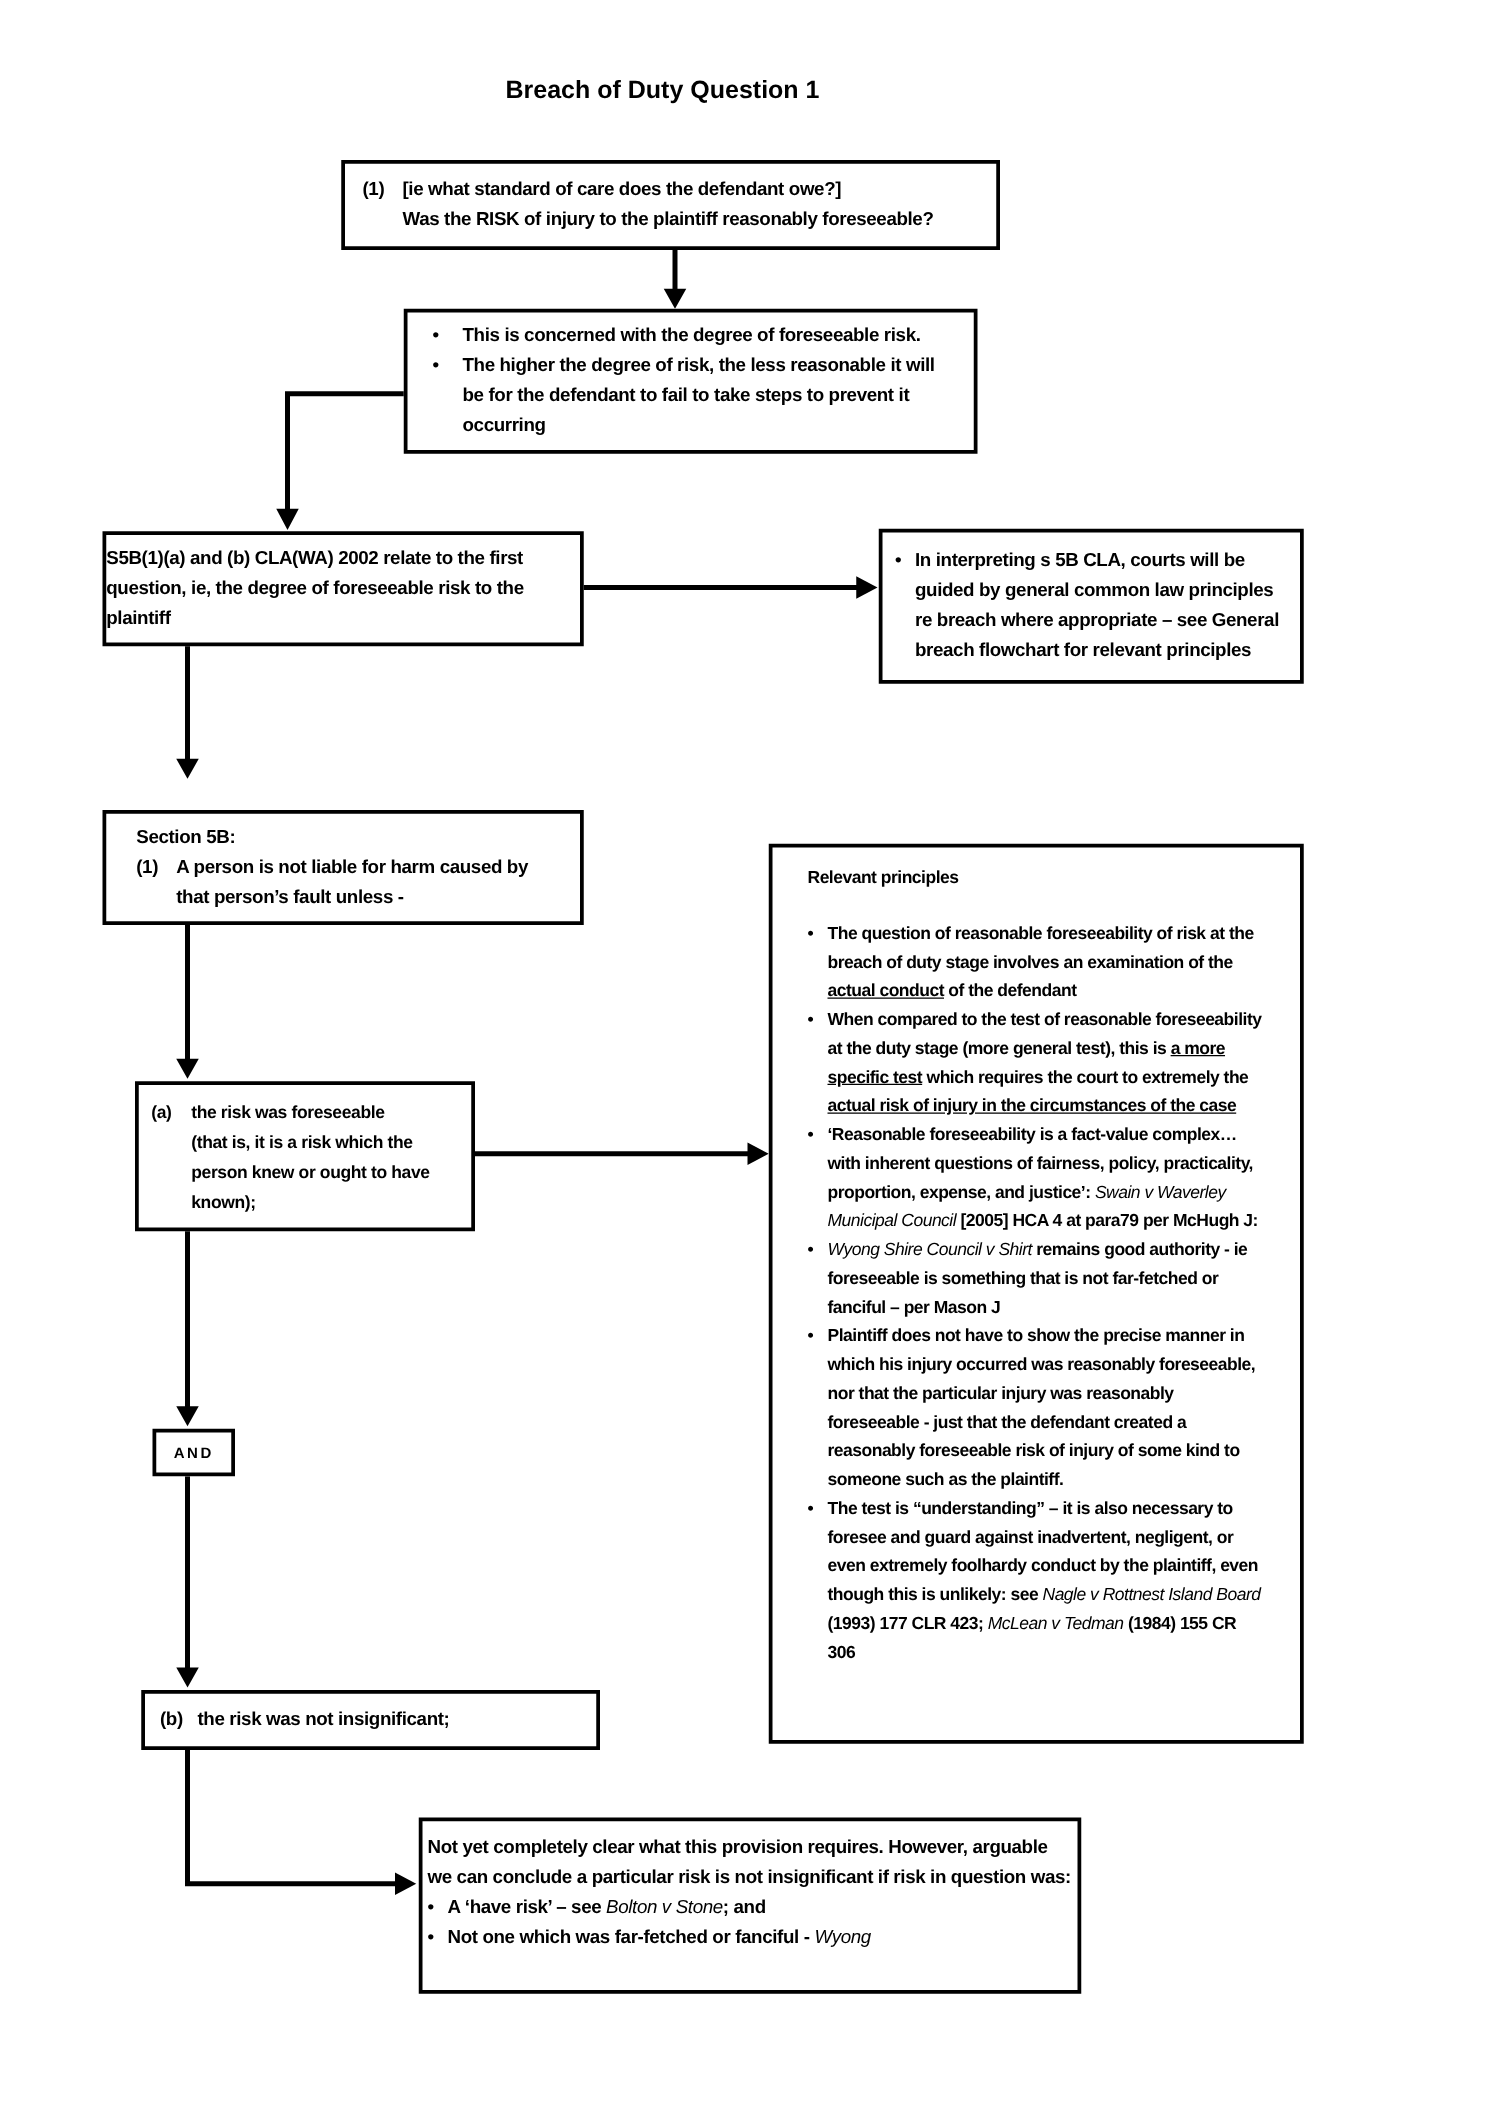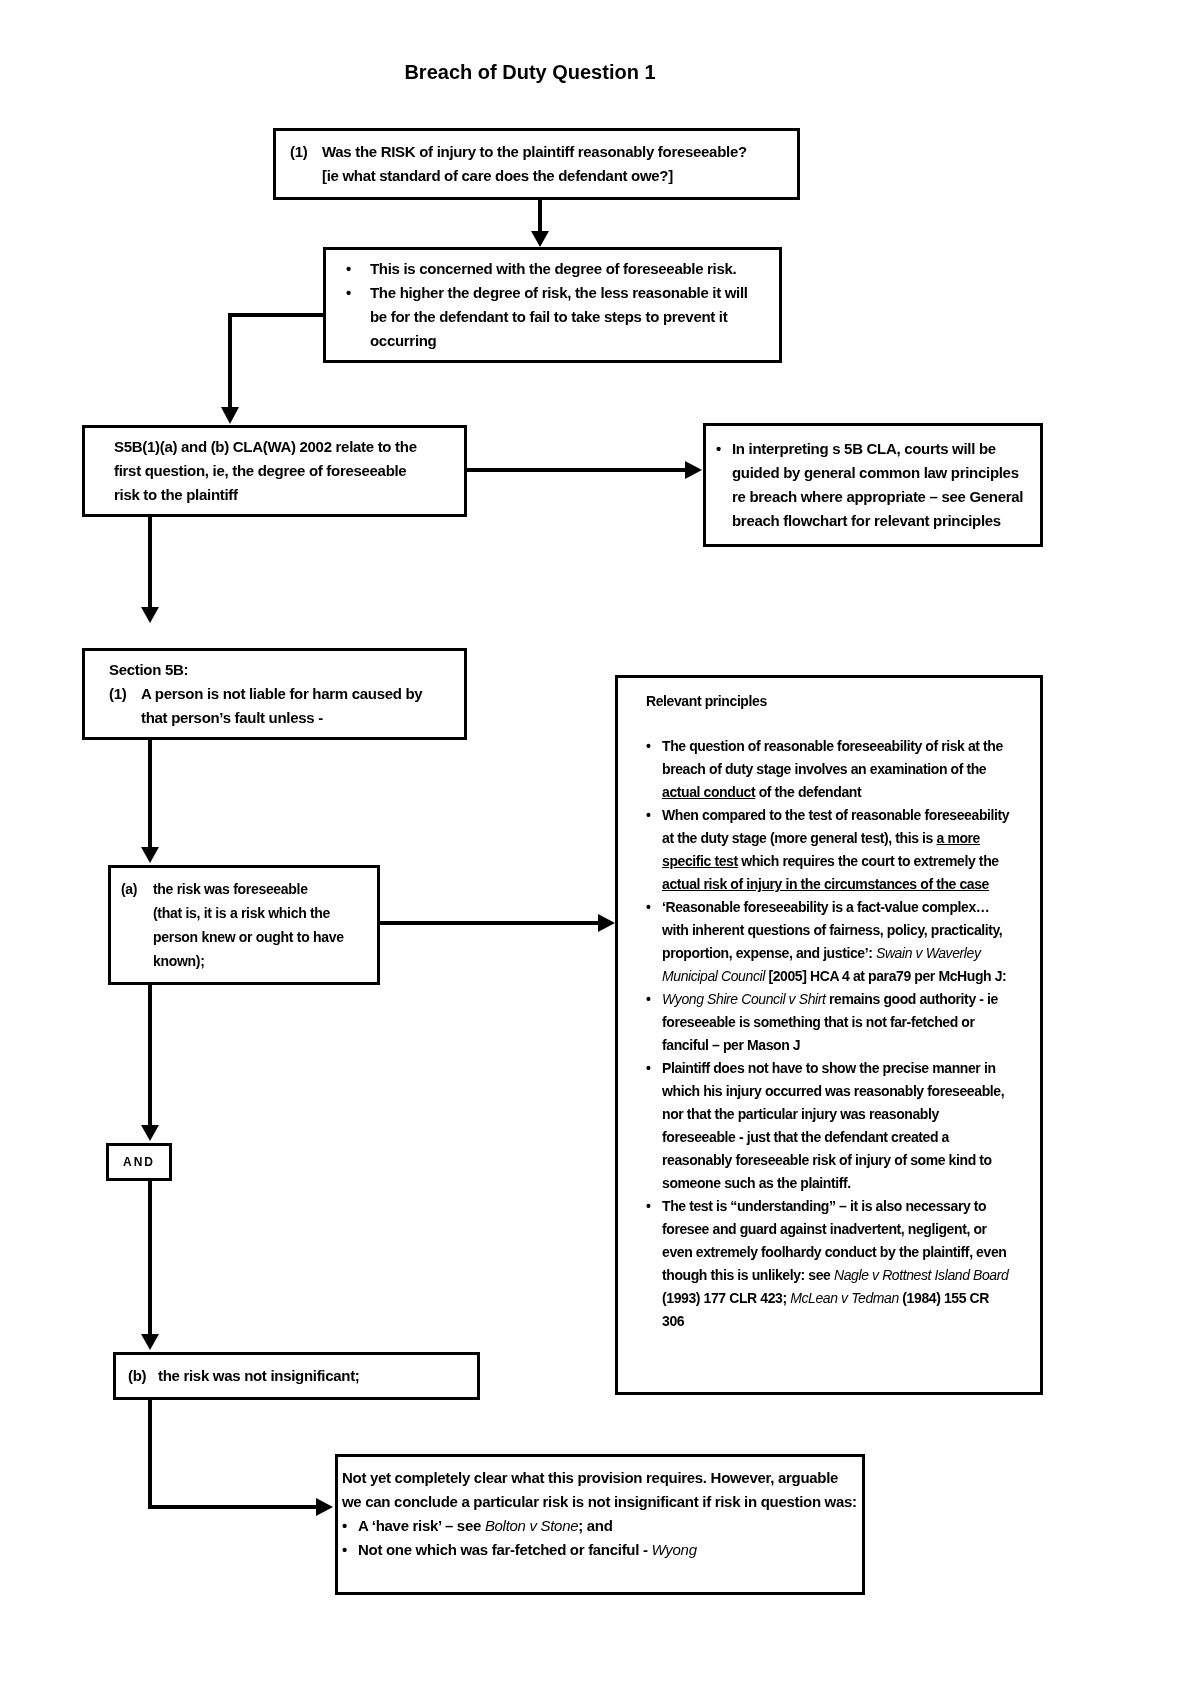--- a/index.html
+++ b/index.html
@@ -19,28 +19,28 @@
   }
   .hang{display:flex;}
   .mk{flex:0 0 32px;}
   .htext{flex:1;}
   .bul{display:flex;align-items:flex-start;}
   .dot{flex:0 0 16px;}
   .btext{flex:1;}
   .b2 .dot{flex:0 0 30px;padding-left:6px;box-sizing:border-box;}
   .b1{left:273px;top:128px;width:527px;min-height:72px;padding:9px 14px;}
   .b2{left:323px;top:247px;width:459px;min-height:103px;padding:7px 14px;}
-  .b3{left:82px;top:425px;width:385px;min-height:83px;padding:7px 29px;}
+  .b3{left:82px;top:425px;width:385px;min-height:83px;padding:7px 0;}
   .b4{left:703px;top:423px;width:340px;min-height:110px;padding:11px 10px;}
   .b5{left:82px;top:648px;width:385px;min-height:81px;padding:7px 24px;}
   .b6{left:108px;top:865px;width:272px;min-height:106px;padding:9px 10px;font-size:14px;}
   .b7{left:615px;top:675px;width:428px;height:720px;padding:12px 28px;
       font-size:14px;line-height:23px;letter-spacing:-0.4px;overflow:hidden;}
   .b7 .heading{margin-bottom:22px;}
-  .band{left:106px;top:1143px;width:66px;height:38px;padding:0;
+  .band{left:122px;top:1143px;width:66px;height:38px;padding:0;
         display:flex;align-items:center;justify-content:center;
         font-size:12px;letter-spacing:2px;}
   .b8{left:113px;top:1352px;width:367px;min-height:46px;padding:9px 12px;}
   .b8 .mk{flex:0 0 30px;}
   .b9{left:335px;top:1454px;width:530px;min-height:141px;padding:9px 4px;}
   .it{font-style:italic;font-weight:normal;}
   .un{text-decoration:underline;}
 </style>
 </head>
 <body>
@@ -78,22 +78,22 @@
       <polygon points="316,1498 316,1516 333,1507" stroke="none"></polygon>
     </g>
   </svg>
 
   <h1 class="title">Breach of Duty Question 1</h1>
 
   <div class="box b1">
     <div class="hang">
       <span class="mk">(1)</span>
       <div class="htext">
+        <div>[ie what standard of care does the defendant owe?]</div>
         <div>Was the RISK of injury to the plaintiff reasonably foreseeable?</div>
-        <div>[ie what standard of care does the defendant owe?]</div>
       </div>
     </div>
   </div>
 
   <div class="box b2">
     <div class="bul">
       <span class="dot">•</span>
       <div class="btext">This is concerned with the degree of foreseeable risk.</div>
     </div>
     <div class="bul">

